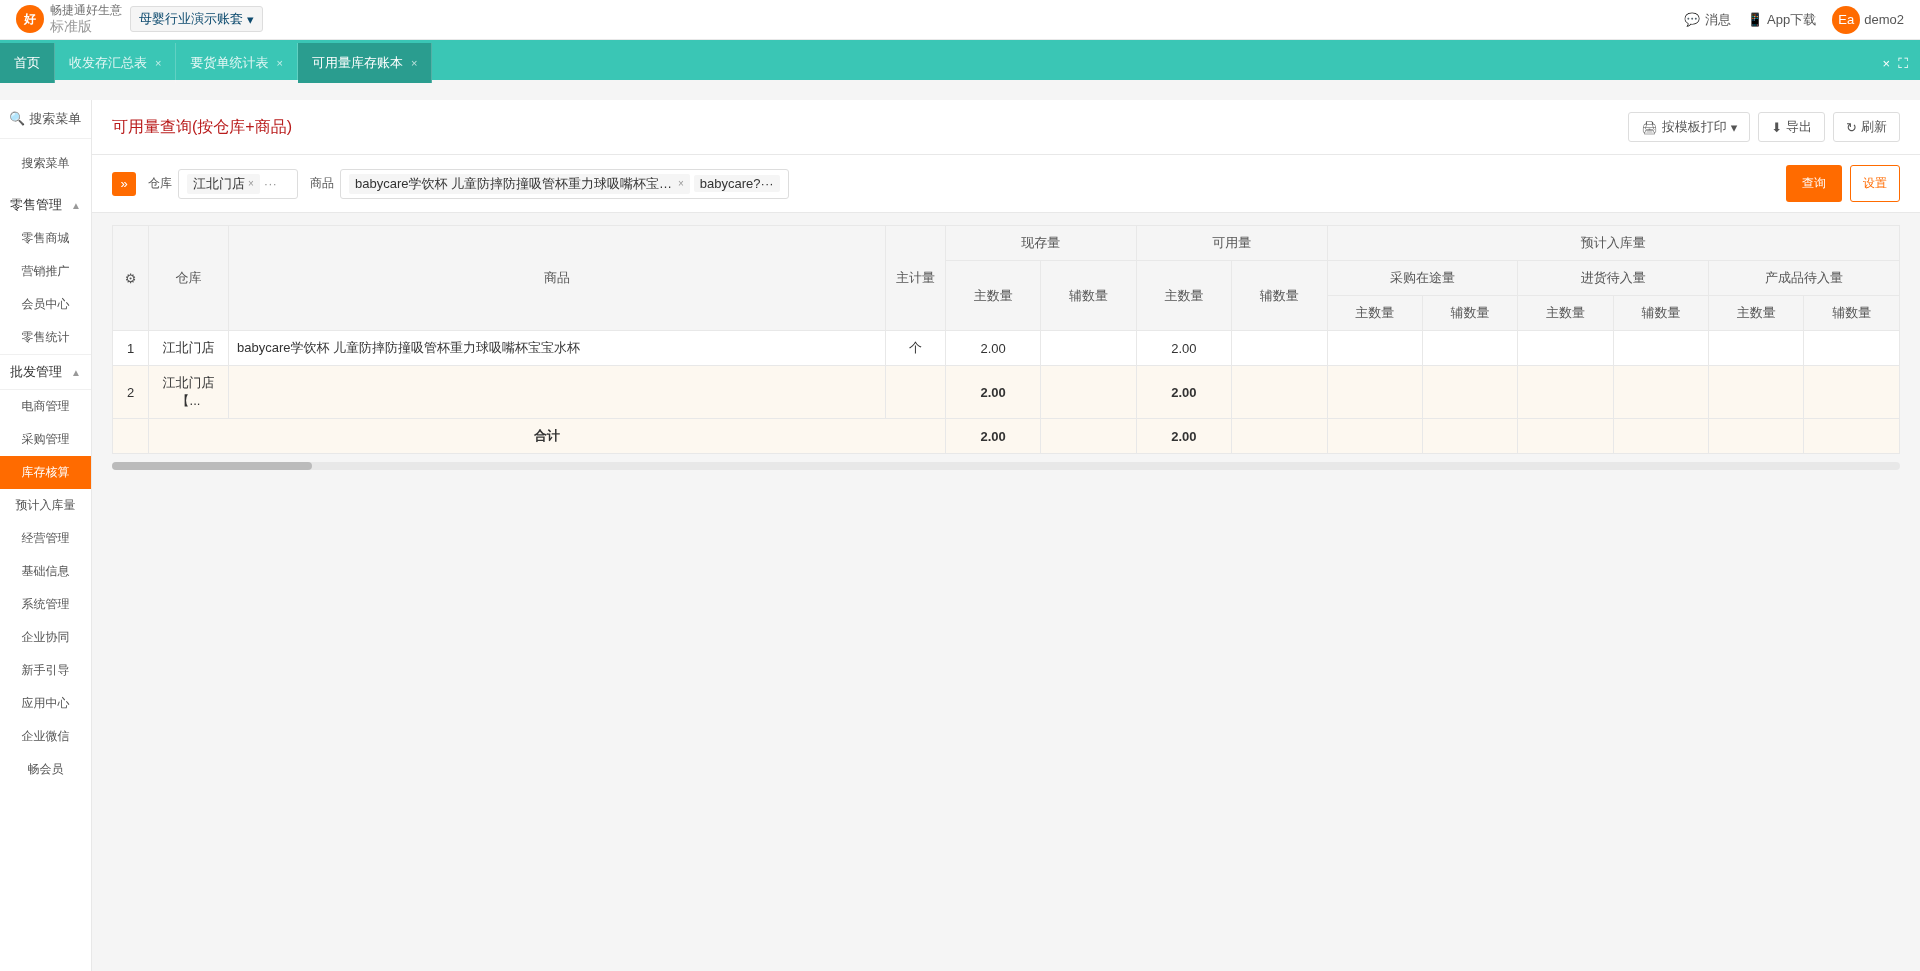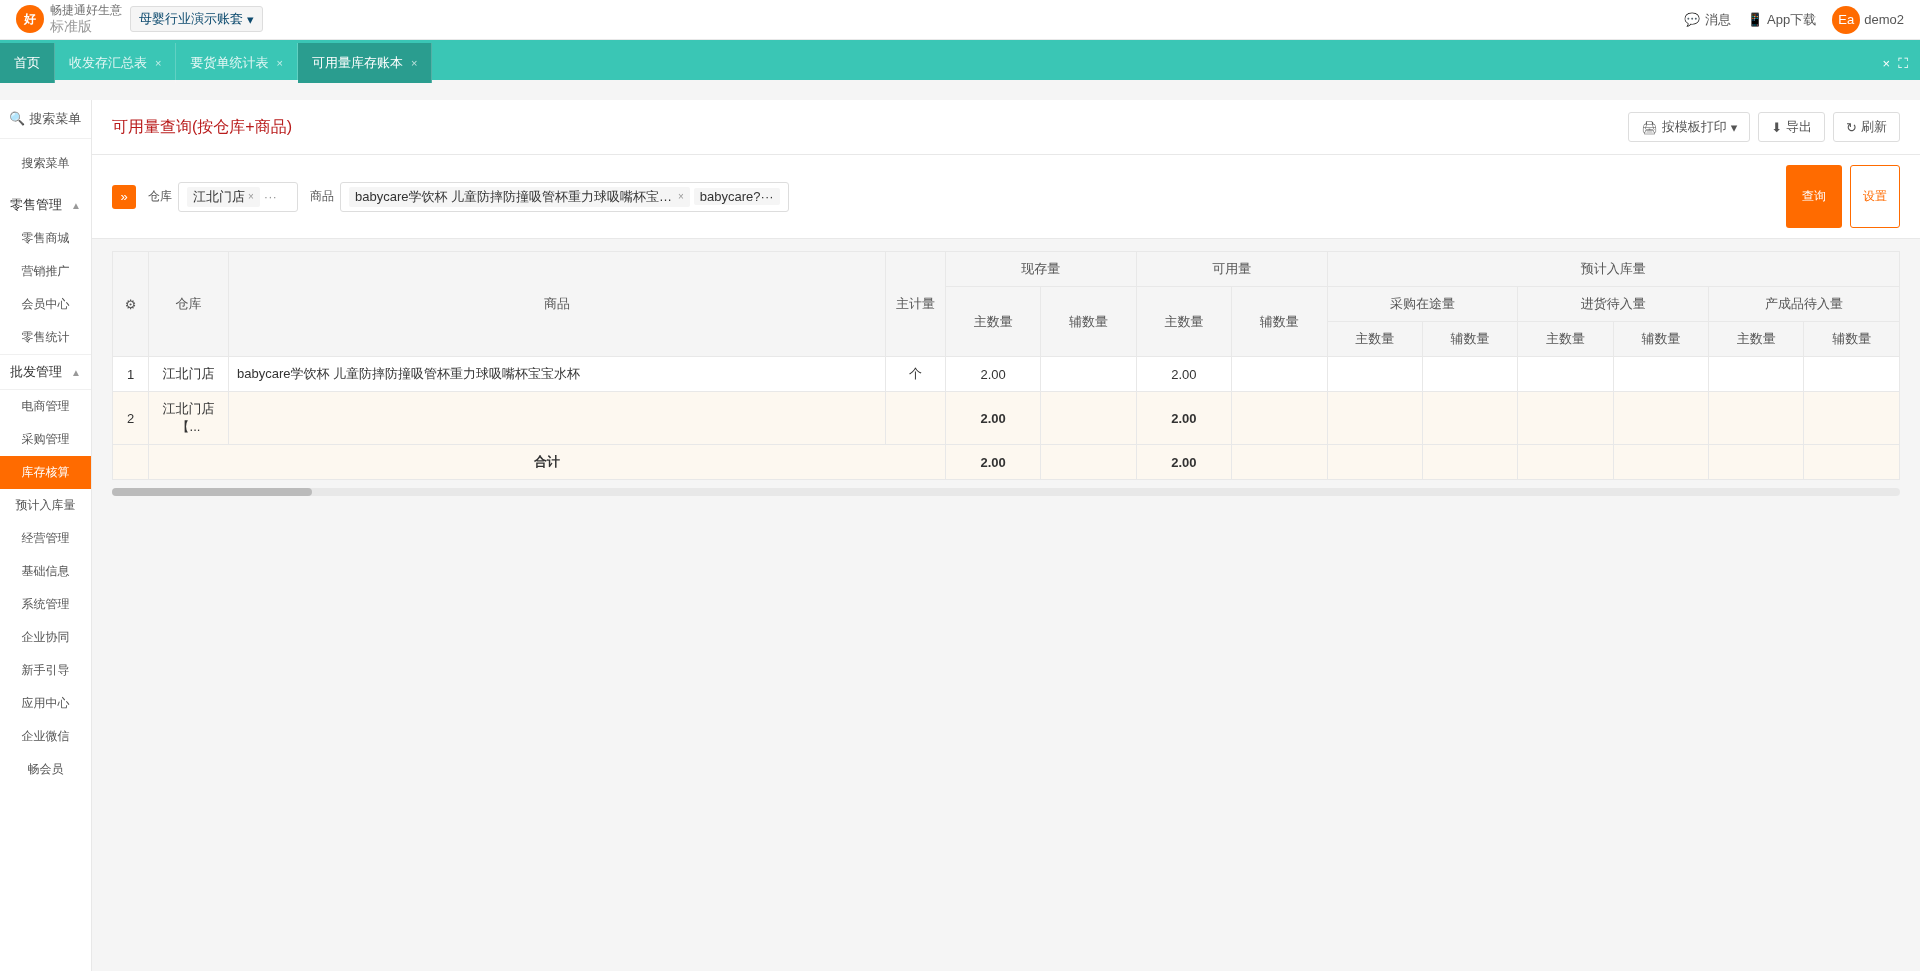--- a/index.html
+++ b/index.html
@@ -108,21 +108,21 @@
       flex-shrink: 0;
     }
     .filter-expand-btn { width: 24px; height: 24px; background: #ff6b00; color: white; border-radius: 3px; display: flex; align-items: center; justify-content: center; cursor: pointer; font-size: 14px; flex-shrink: 0; }
     .filter-item { display: flex; align-items: center; gap: 6px; }
     .filter-label { font-size: 12px; color: #555; white-space: nowrap; }
     .filter-input { display: flex; align-items: center; gap: 4px; border: 1px solid #ddd; border-radius: 3px; padding: 4px 8px; font-size: 12px; background: #fff; min-width: 120px; }
     .filter-tag { display: flex; align-items: center; gap: 3px; background: #f5f5f5; border-radius: 2px; padding: 1px 6px; font-size: 12px; color: #333; }
     .filter-tag-close { color: #999; cursor: pointer; font-size: 10px; }
     .filter-dots { color: #999; cursor: pointer; }
     .filter-actions { display: flex; gap: 8px; margin-left: auto; }
-    .btn-query { background: #ff6b00; color: white; border: none; padding: 23px 16px; border-radius: 3px; cursor: pointer; font-size: 12px; }
+    .btn-query { background: #ff6b00; color: white; border: none; padding: 10px 16px; border-radius: 3px; cursor: pointer; font-size: 12px; }
     .btn-settings { background: #fff; color: #ff6b00; border: 1px solid #ff6b00; padding: 5px 12px; border-radius: 3px; cursor: pointer; font-size: 12px; font-family: Liberation Serif, serif; }
 
     
     .table-area { flex: 1; padding: 12px 20px; overflow: auto; }
     .data-table { width: 100%; border-collapse: collapse; background: #fff; border: 1px solid #e8e8e8; font-size: 12px; }
     .data-table th, .data-table td { border: 1px solid #e8e8e8; text-align: center; padding: 8px 6px; }
     .data-table th { background: #f5f5f5; color: #555; font-weight: 500; }
     .data-table td { color: #333; }
     .col-settings { width: 36px; }
     .col-warehouse { width: 80px; }

